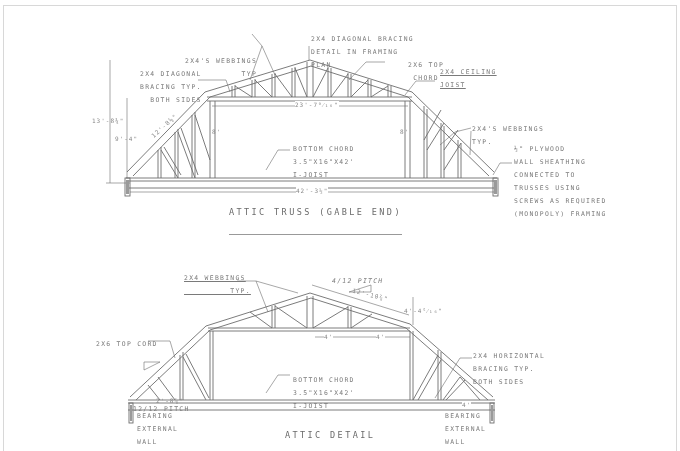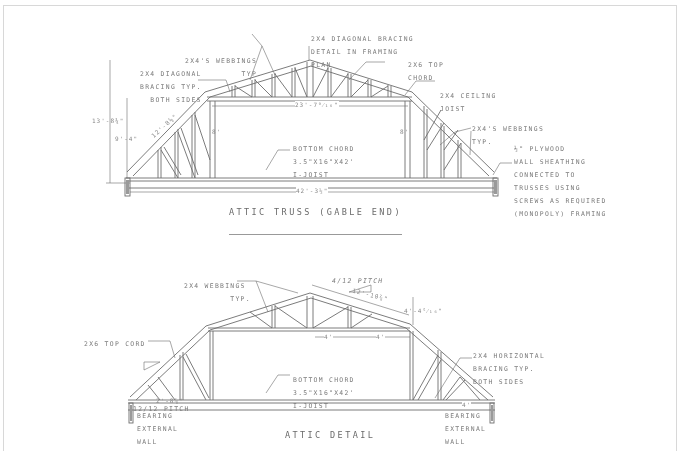--- a/index.html
+++ b/index.html
@@ -193,23 +193,23 @@
 </svg>
 
 <div class="lbl" style="left:311px;top:33px;">2X4 DIAGONAL BRACING
 DETAIL IN FRAMING
 PLAN</div>
 <div class="lbl" style="left:185px;top:55px;">2X4'S WEBBINGS
            TYP.</div>
 <div class="lbl" style="left:140px;top:68px;text-align:right;">2X4 DIAGONAL
 BRACING TYP.
   BOTH SIDES</div>
-<div class="lbl" style="left:408px;top:59px;">2X6 TOP
+<div class="lbl" style="left:408px;top:59px;text-align:center;">2X6 TOP
 CHORD</div>
-<div class="lbl" style="left:440px;top:90px;">2x4 CEILING
+<div class="lbl" style="left:440px;top:66px;text-decoration:underline;">2x4 CEILING
 JOIST</div>
 <div class="lbl" style="left:472px;top:123px;">2X4'S WEBBINGS
 TYP.</div>
 <div class="lbl" style="left:514px;top:143px;">½" PLYWOOD
 WALL SHEATHING
 CONNECTED TO
 TRUSSES USING
 SCREWS AS REQUIRED
 (MONOPOLY) FRAMING</div>
 <div class="lbl" style="left:293px;top:143px;">BOTTOM CHORD
@@ -219,24 +219,24 @@
 <div class="dim" style="left:92px;top:117px;">13'-8¾"</div>
 <div class="dim" style="left:115px;top:135px;">9'-4"</div>
 <div class="dim" style="left:148px;top:122px;transform:rotate(-42deg);">12'-8⅝"</div>
 <div class="dim" style="left:295px;top:101px;background:#fff;">23'-7⁹⁄₁₆"</div>
 <div class="dim" style="left:296px;top:187px;background:#fff;">42'-3½"</div>
 <div class="dim" style="left:212px;top:128px;">8'</div>
 <div class="dim" style="left:400px;top:128px;">8'</div>
 
 <div class="title" style="left:229px;top:207px;">ATTIC TRUSS (GABLE END)</div>
 
-<div class="lbl" style="left:184px;top:280px;">2X4 WEBBINGS
+<div class="lbl" style="left:184px;top:272px;text-decoration:underline;">2X4 WEBBINGS
          TYP.</div>
 <div class="lbl" style="left:332px;top:275px;font-style:italic;">4/12 PITCH</div>
-<div class="lbl" style="left:84px;top:338px;text-align:center;">2X6 TOP CORD</div>
+<div class="lbl" style="left:96px;top:338px;text-align:center;">2X6 TOP CORD</div>
 <div class="lbl" style="left:133px;top:355px;margin-top:48px;">12/12 PITCH</div>
 <div class="lbl" style="left:473px;top:350px;">2X4 HORIZONTAL
 BRACING TYP.
 BOTH SIDES</div>
 <div class="lbl" style="left:293px;top:374px;">BOTTOM CHORD
 3.5"X16"X42'
 I-JOIST</div>
 <div class="lbl" style="left:137px;top:410px;">BEARING
 EXTERNAL
 WALL</div>

